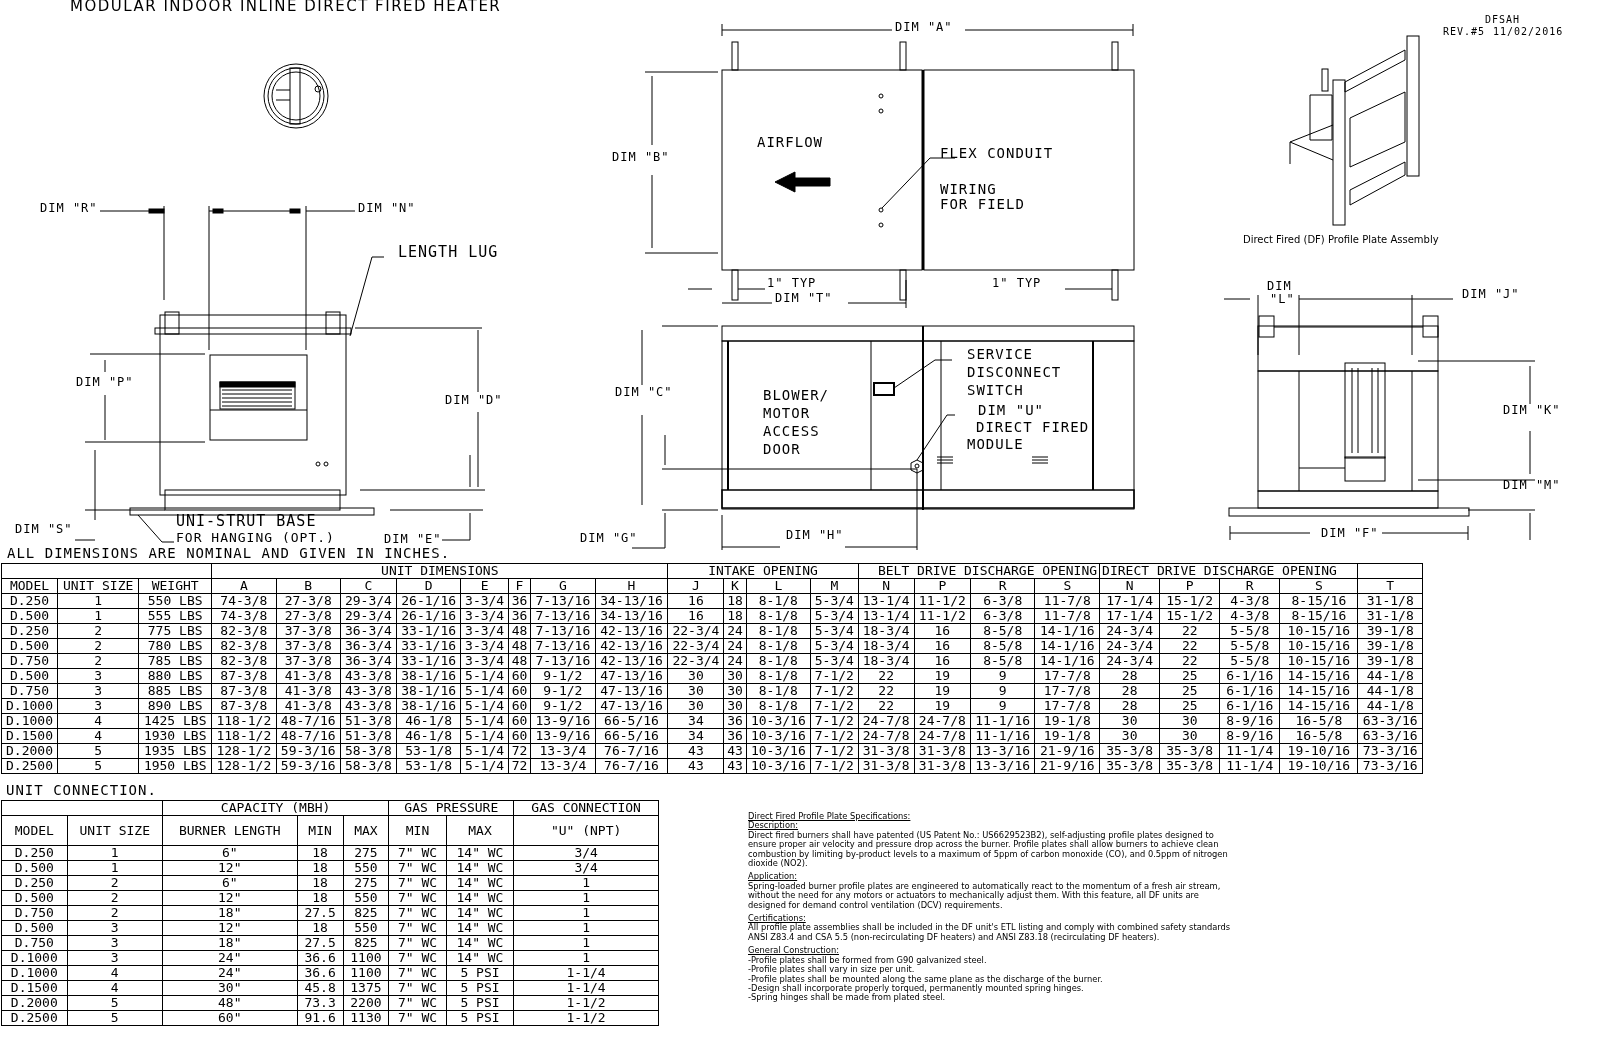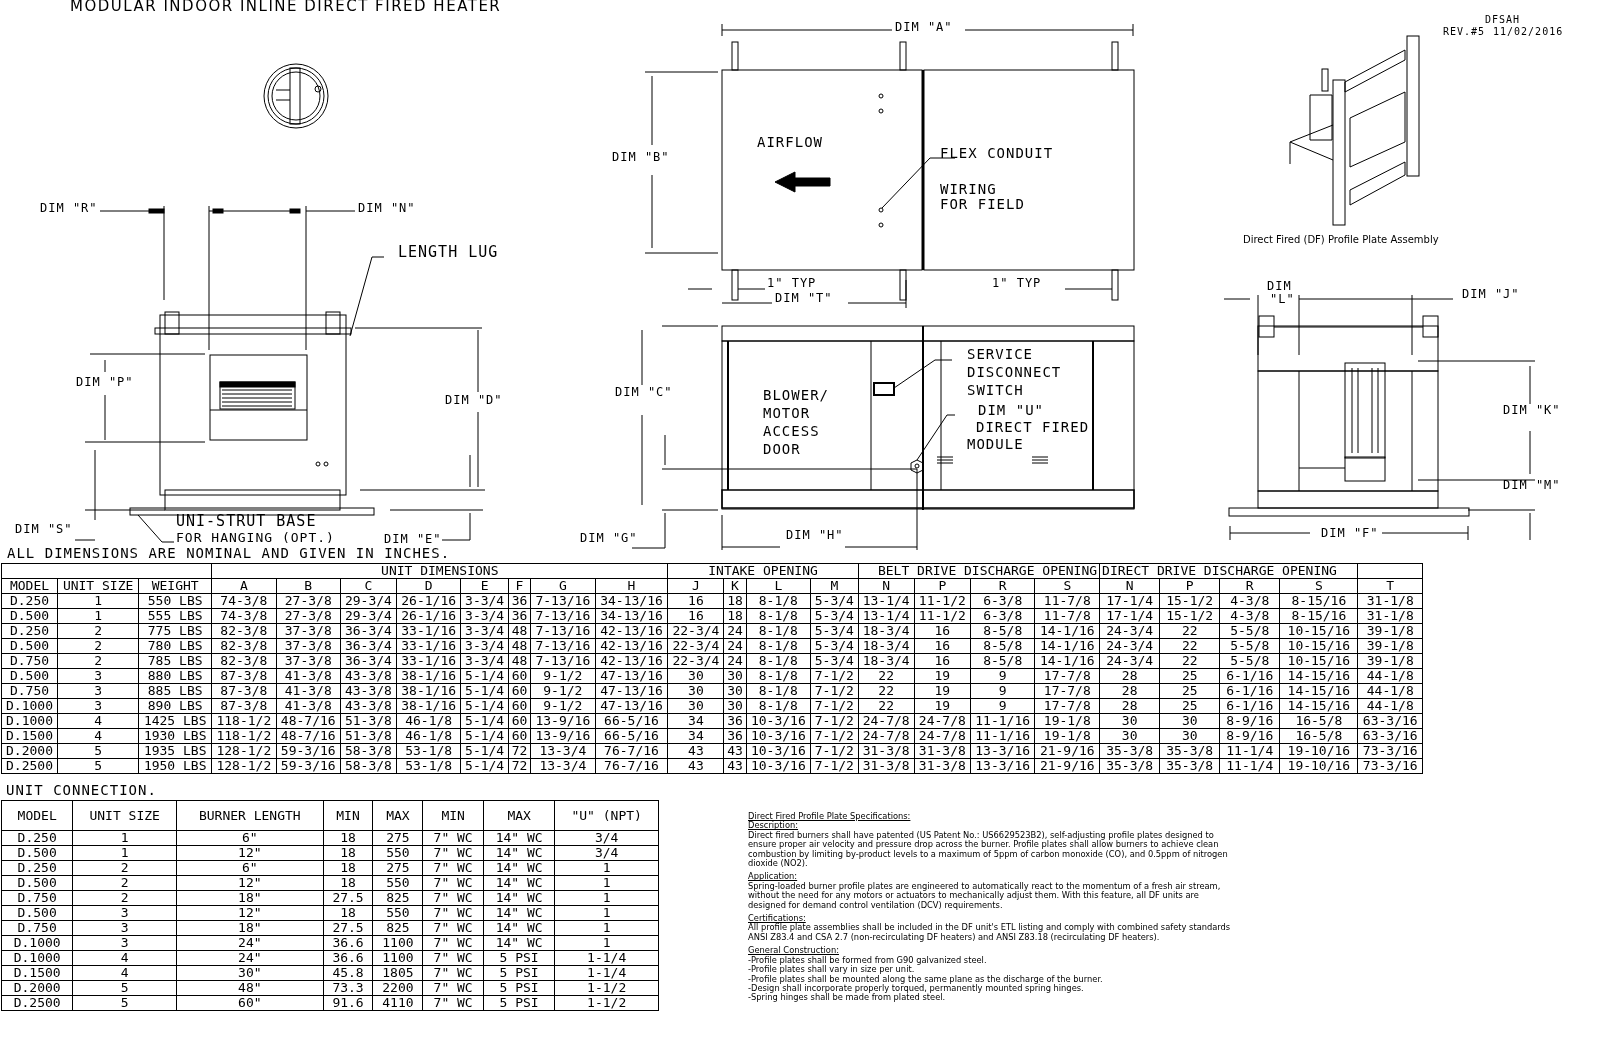--- a/index.html
+++ b/index.html
@@ -575,20 +575,26 @@
         <td>11-1/4</td>
         <td>19-10/16</td>
         <td>73-3/16</td>
       </tr>
     </tbody>
 </table>
 
 <div class="abs t" style="left:6px;top:782px;font-size:14px;">UNIT CONNECTION.</div>
 <table class="grid" id="info" style="left:1px;top:800px;width:658px;">
   <tbody>
+      <tr>
+    <td colspan="2"></td>
+    <td colspan="3">CAPACITY (MBH)</td>
+    <td colspan="2">GAS PRESSURE</td>
+    <td>GAS CONNECTION</td>
+  </tr>
   <tr id="info-head" style="height:30px;">
         <td>MODEL</td>
         <td>UNIT SIZE</td>
         <td>BURNER LENGTH</td>
         <td>MIN</td>
         <td>MAX</td>
         <td>MIN</td>
         <td>MAX</td>
         <td>"U" (NPT)</td>
       </tr>
@@ -682,55 +688,55 @@
         <td>1100</td>
         <td>7" WC</td>
         <td>5 PSI</td>
         <td>1-1/4</td>
       </tr>
       <tr>
         <td>D.1500</td>
         <td>4</td>
         <td>30"</td>
         <td>45.8</td>
-        <td>1805</td>
+        <td>1375</td>
         <td>7" WC</td>
         <td>5 PSI</td>
         <td>1-1/4</td>
       </tr>
       <tr>
         <td>D.2000</td>
         <td>5</td>
         <td>48"</td>
         <td>73.3</td>
         <td>2200</td>
         <td>7" WC</td>
         <td>5 PSI</td>
         <td>1-1/2</td>
       </tr>
       <tr>
         <td>D.2500</td>
         <td>5</td>
         <td>60"</td>
         <td>91.6</td>
-        <td>4110</td>
+        <td>1130</td>
         <td>7" WC</td>
         <td>5 PSI</td>
         <td>1-1/2</td>
       </tr>
     </tbody>
 </table>
 
 <div class="specs">
   <div class="h">Direct Fired Profile Plate Specifications:</div>
   <div class="h">Description:</div>
   <p>Direct fired burners shall have patented (US Patent No.: US6629523B2), self-adjusting profile plates designed to ensure proper air velocity and pressure drop across the burner. Profile plates shall allow burners to achieve clean combustion by limiting by-product levels to a maximum of 5ppm of carbon monoxide (CO), and 0.5ppm of nitrogen dioxide (NO2).</p>
   <div class="h">Application:</div>
   <p>Spring-loaded burner profile plates are engineered to automatically react to the momentum of a fresh air stream, without the need for any motors or actuators to mechanically adjust them. With this feature, all DF units are designed for demand control ventilation (DCV) requirements.</p>
   <div class="h">Certifications:</div>
-  <p>All profile plate assemblies shall be included in the DF unit's ETL listing and comply with combined safety standards ANSI Z83.4 and CSA 2.7 (non-recirculating DF heaters) and ANSI Z83.18 (recirculating DF heaters).</p>
+  <p>All profile plate assemblies shall be included in the DF unit's ETL listing and comply with combined safety standards ANSI Z83.4 and CSA 5.5 (non-recirculating DF heaters) and ANSI Z83.18 (recirculating DF heaters).</p>
   <div class="h">General Construction:</div>
   <div>-Profile plates shall be formed from G90 galvanized steel.</div>
   <div>-Profile plates shall vary in size per unit.</div>
   <div>-Profile plates shall be mounted along the same plane as the discharge of the burner.</div>
   <div>-Design shall incorporate properly torqued, permanently mounted spring hinges.</div>
   <div>-Spring hinges shall be made from plated steel.</div>
 </div>
 
 </body></html>

